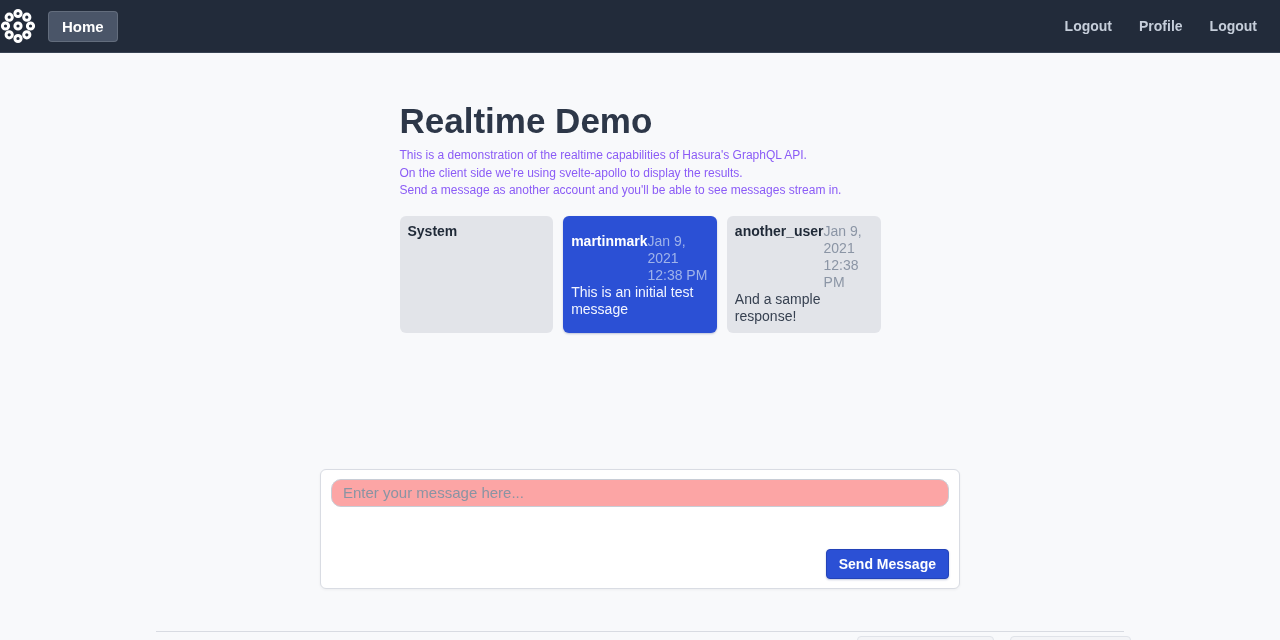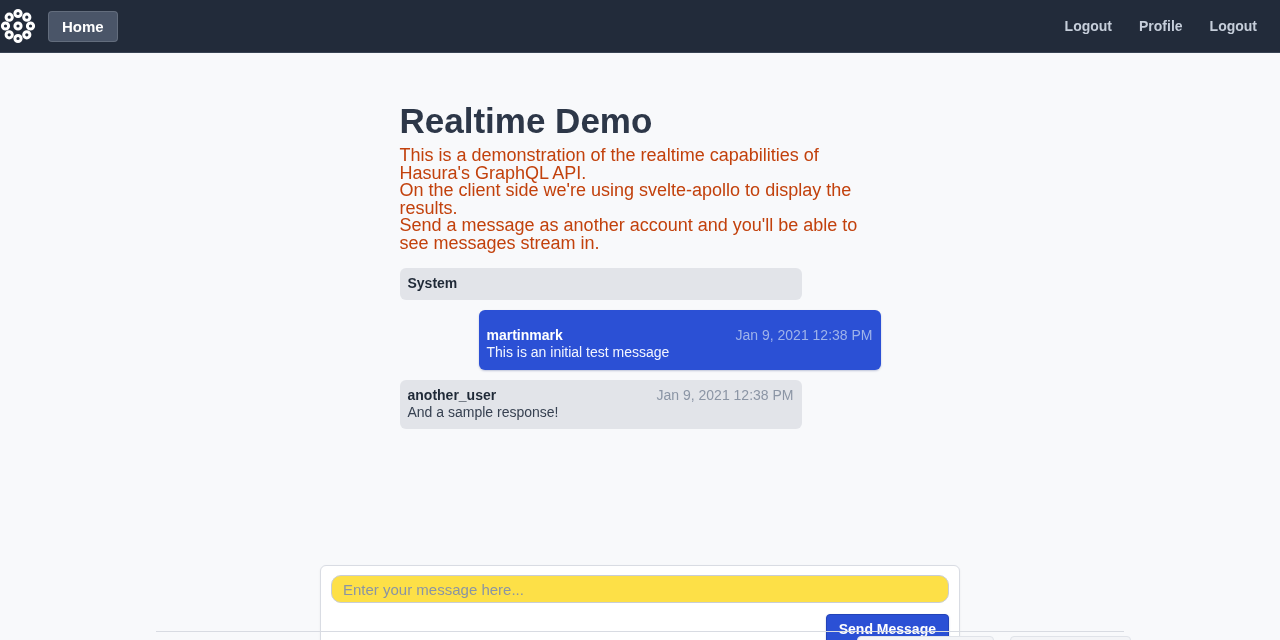--- a/index.html
+++ b/index.html
@@ -53,27 +53,27 @@
   .content-col { width: 481px; margin: 0 auto; }
   .page-title {
     margin-top: 48px;
     font-size: 35px;
     line-height: 40px;
     font-weight: bold;
     color: #2D3748;
   }
   .page-desc {
     margin-top: 6px;
-    font-size: 18px;
+    font-size: 12px;
     line-height: 17.5px;
-    color: #c2410c;
-  }
-
-  
-  .message-list { margin-top: 16px; display: flex; flex-direction: column; gap: 10px; }
+    color: #8b5cf6;
+  }
+
+  
+  .message-list { margin-top: 16px; display: flex; flex-direction: row; gap: 10px; }
   .msg {
     width: 402px;
     border-radius: 6px;
     padding: 7px 8px 8px 8px;
     font-size: 14px;
     line-height: 17px;
   }
   .msg.gray { background: #E2E4E9; margin-right: auto; }
   .msg.blue {
     background: #2B50D5;
@@ -103,36 +103,37 @@
   }
   .composer input {
     width: 100%;
     height: 28px;
     border: 1px solid #C8CDD6;
     border-radius: 10px;
     padding: 0 11px;
     font-size: 15px;
     font-family: "Liberation Sans", sans-serif;
     color: #4A5568;
-    background: #fde047;
+    background: #fca5a5;
     outline: none;
   }
   .composer input::placeholder { color: #8A94A3; }
   .composer-actions { display: flex; justify-content: flex-end; margin-top: 11px; }
   .send-btn {
     background: #2B50D5;
     color: #FFFFFF;
     font-weight: bold;
     font-size: 14px;
     font-family: "Liberation Sans", sans-serif;
     border: 1px solid #2343B8;
     border-radius: 4px;
     padding: 6px 12px;
     cursor: pointer;
     box-shadow: 0 1px 2px rgba(20,40,120,0.25);
+    margin-top: 31px;
   }
 
   
   .footer-divider {
     position: absolute;
     left: 156px; top: 631px;
     width: 968px; height: 0;
     border-top: 1px solid #D8DBE2;
   }
   .partial-box {

